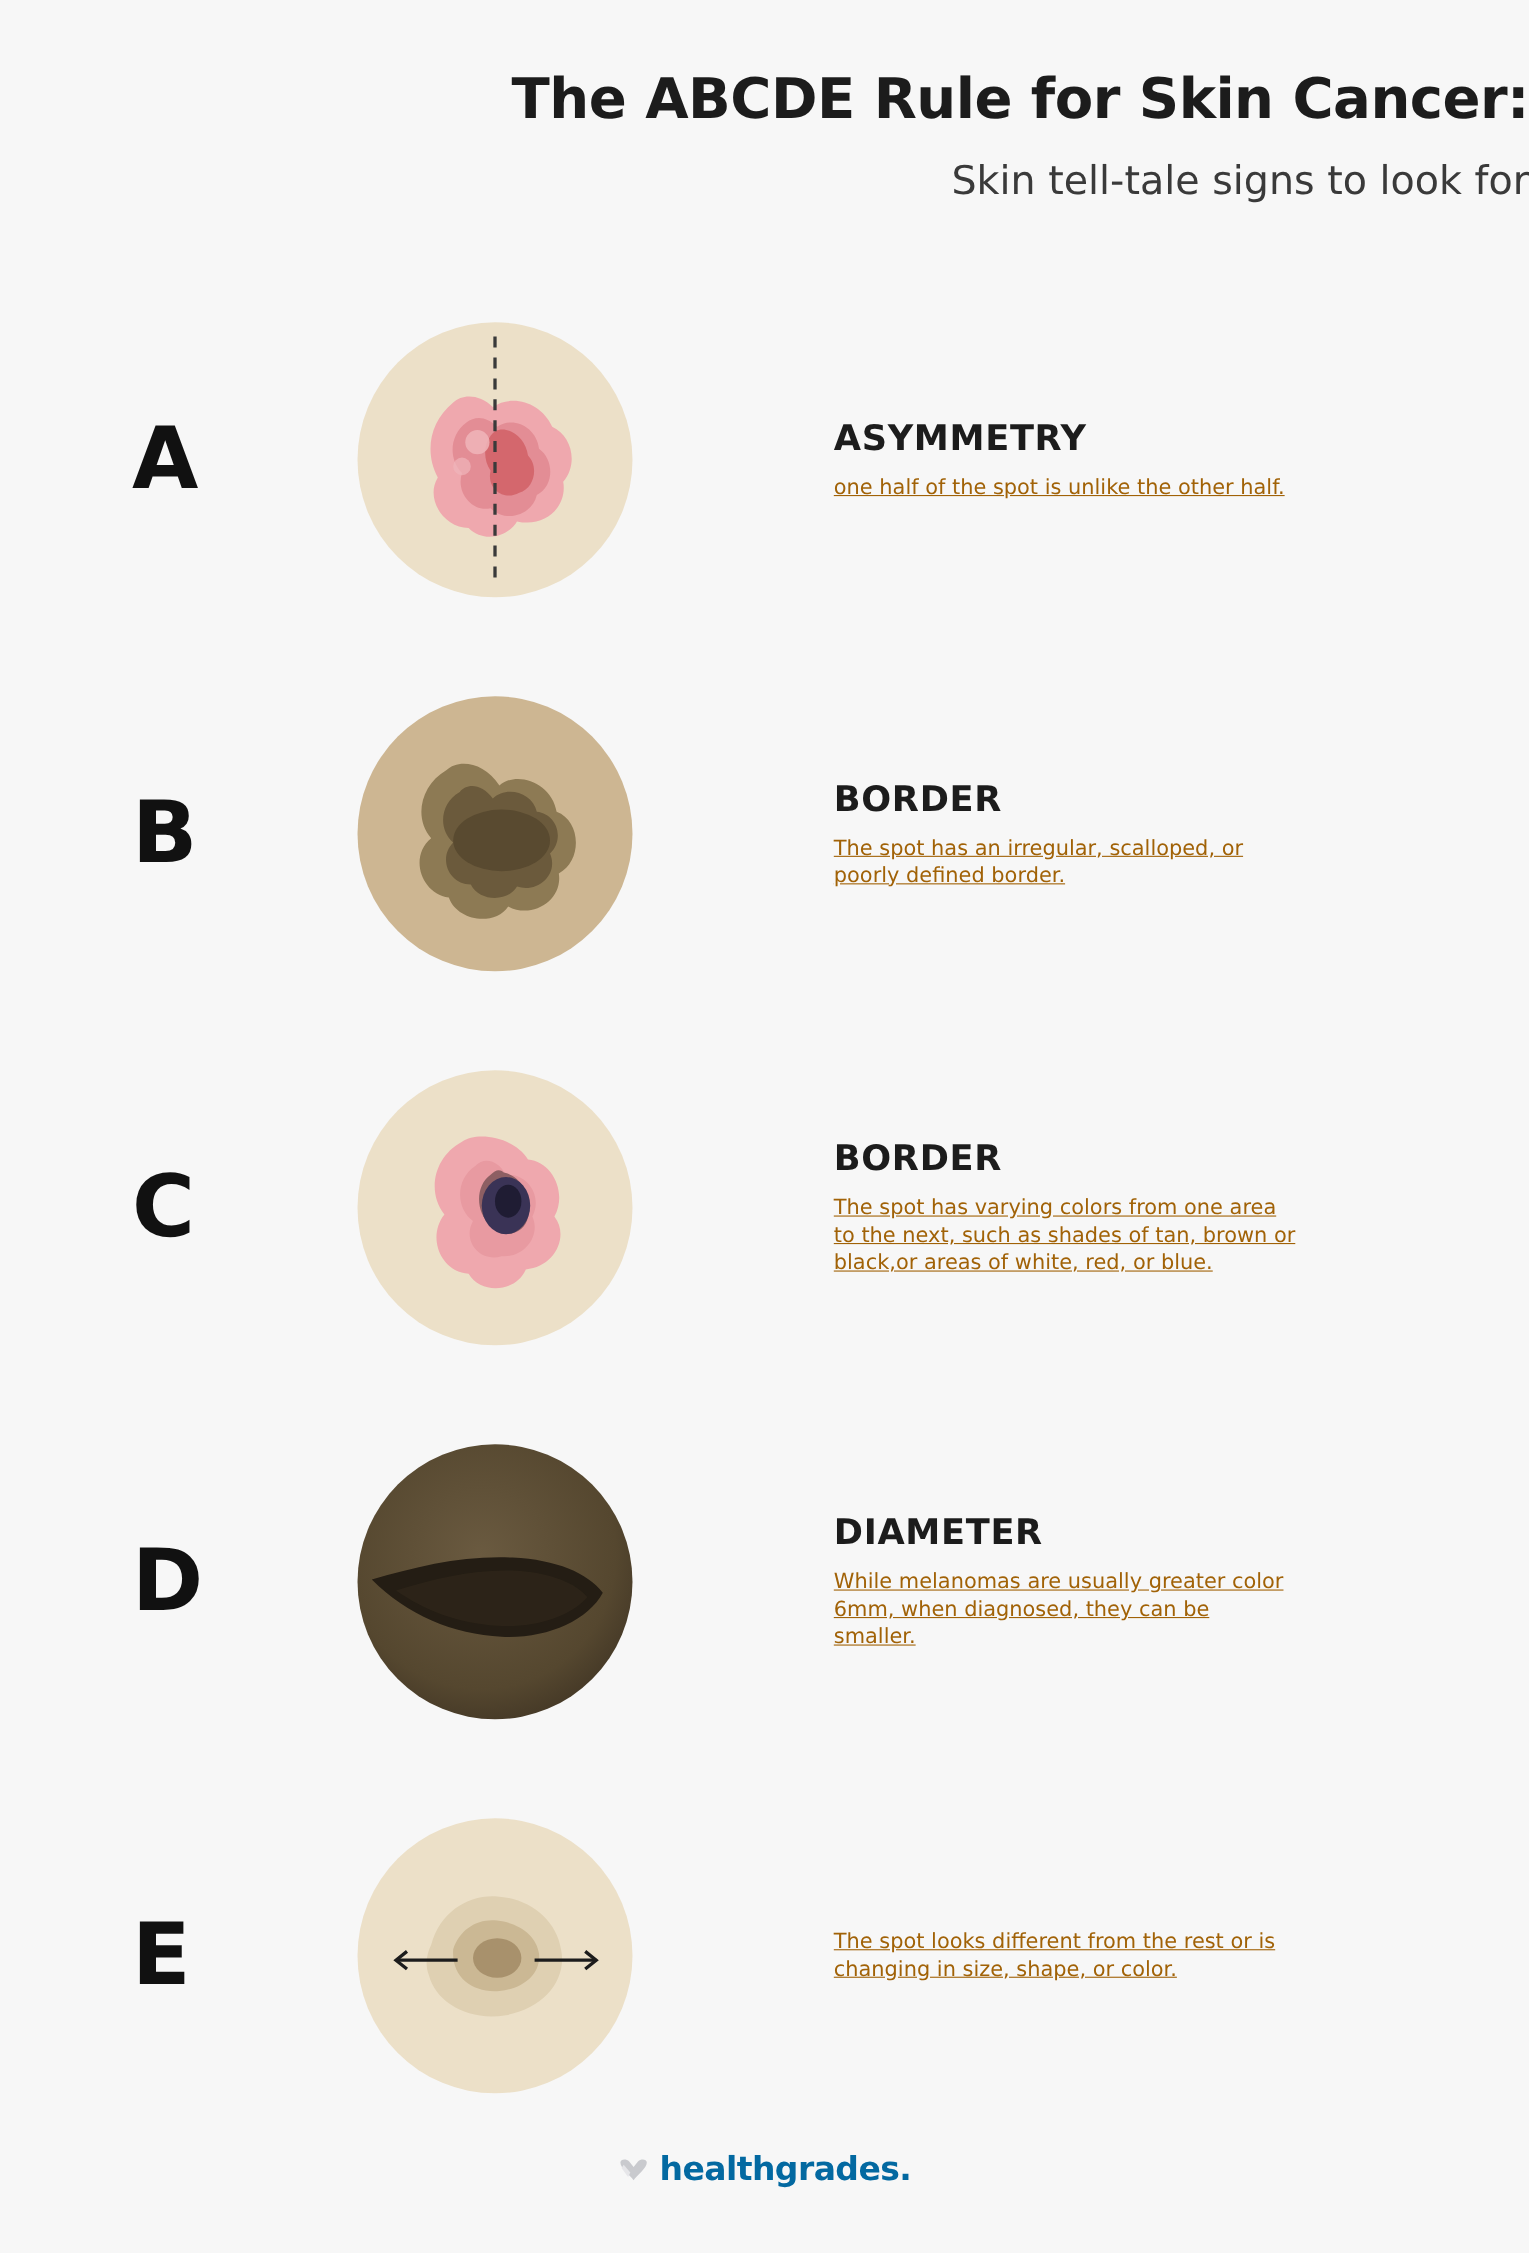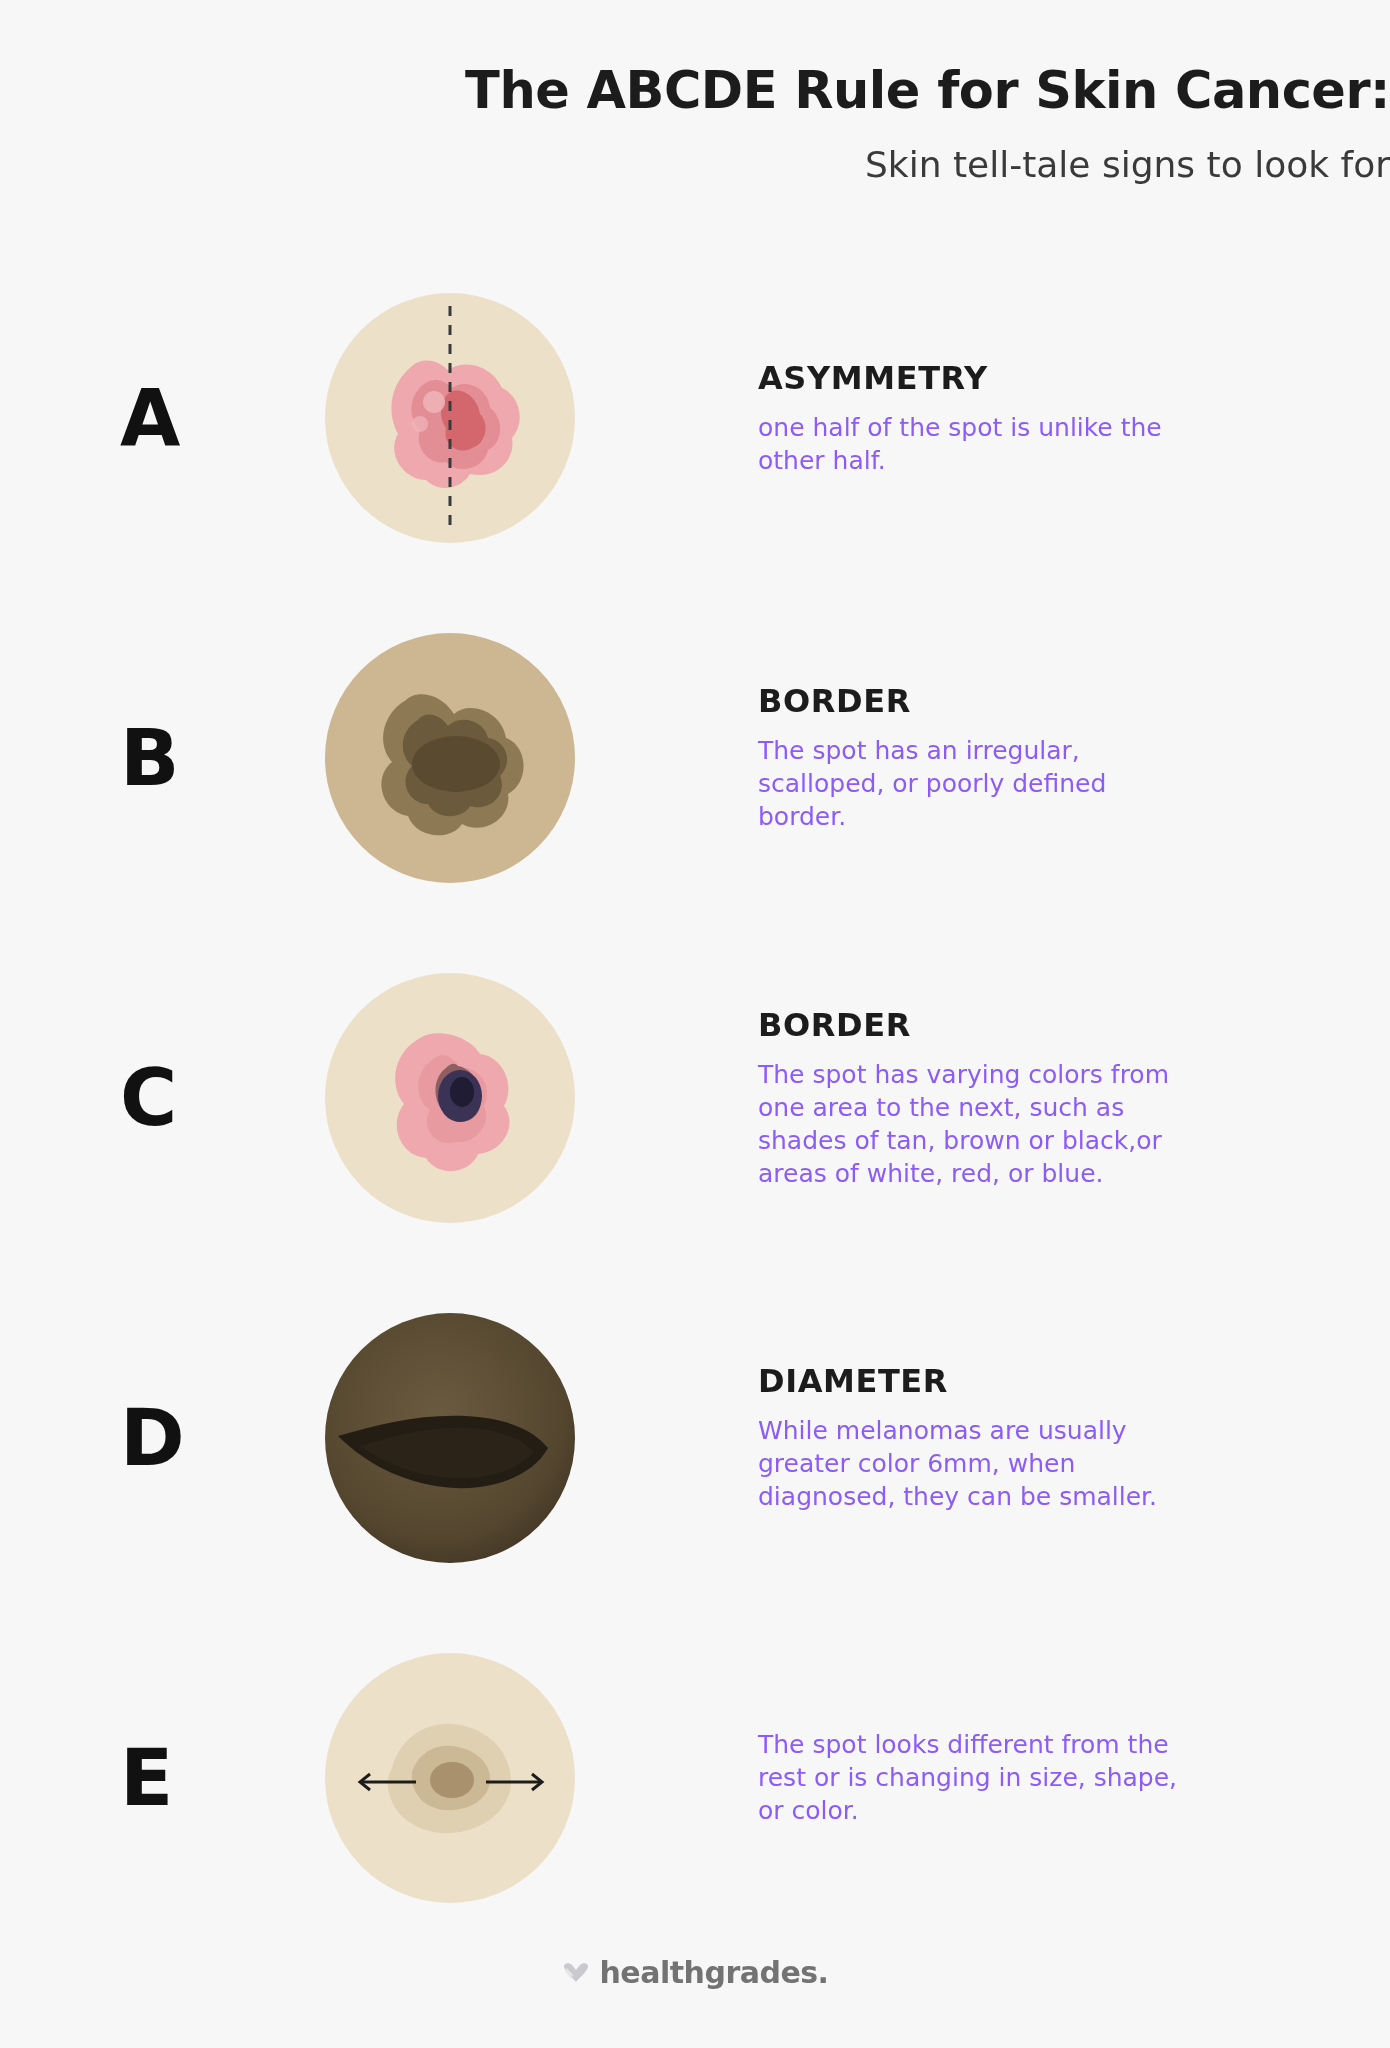--- a/index.html
+++ b/index.html
@@ -74,46 +74,47 @@
     box-sizing: border-box;
   }
   .term {
     font-size: 32px;
     font-weight: bold;
     letter-spacing: 0.6px;
     color: #1c1c1c;
     margin: 0 0 14px 0;
   }
   .desc {
-    font-size: 25px;
+    font-size: 19px;
     line-height: 1.32;
-    color: #8b5cf6;
+    color: #a16207;
     margin: 0;
     max-width: 420px;
+    text-decoration: underline;
   }
   .footer {
     position: absolute;
     bottom: 58px;
     left: 0;
     width: 100%;
     text-align: center;
     display: flex;
     align-items: center;
     justify-content: center;
     gap: 10px;
   }
   .brand-mark {
     width: 28px;
     height: 22px;
     position: relative;
     display: inline-block;
   }
   .brand-name {
     font-size: 30px;
-    color: #737373;
+    color: #0369a1;
     font-weight: bold;
     letter-spacing: -0.5px;
   }
   svg { display: block; }
 </style>
 </head>
 <body>
 
 <div class="page">
 

